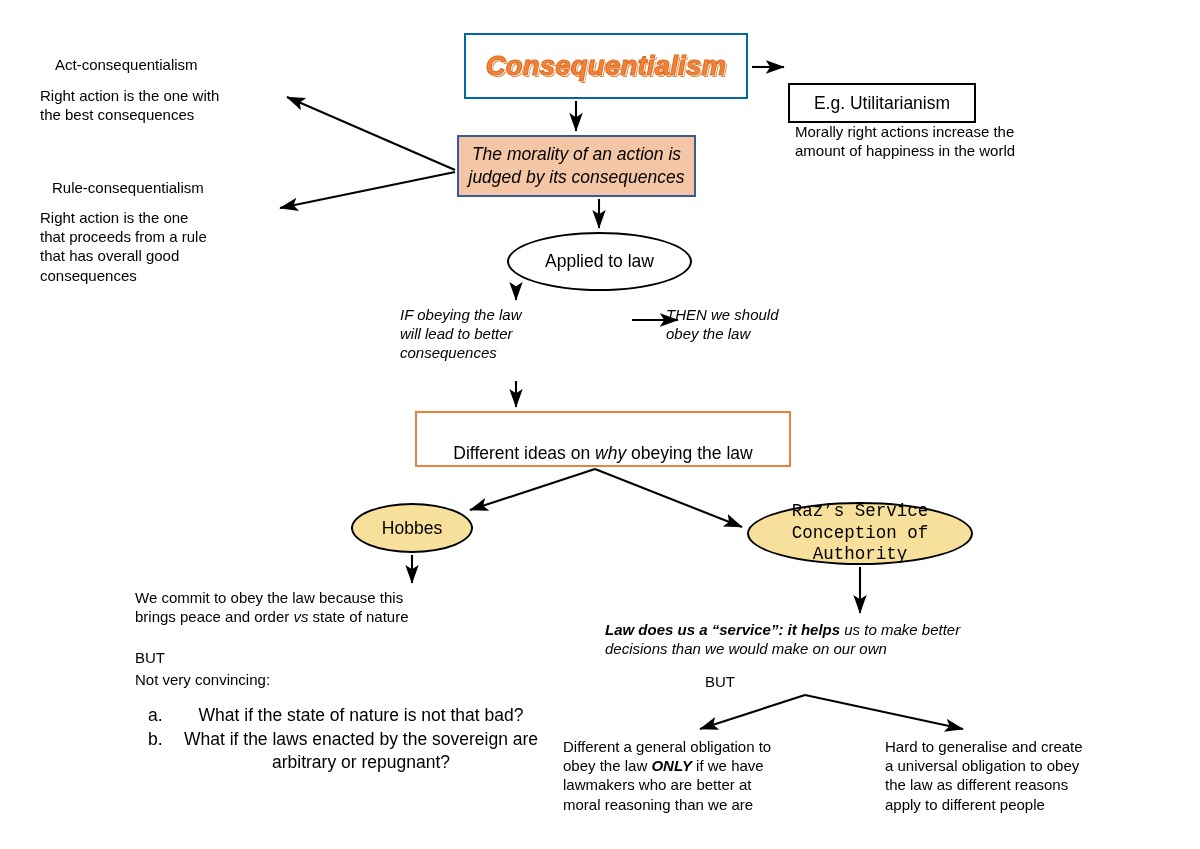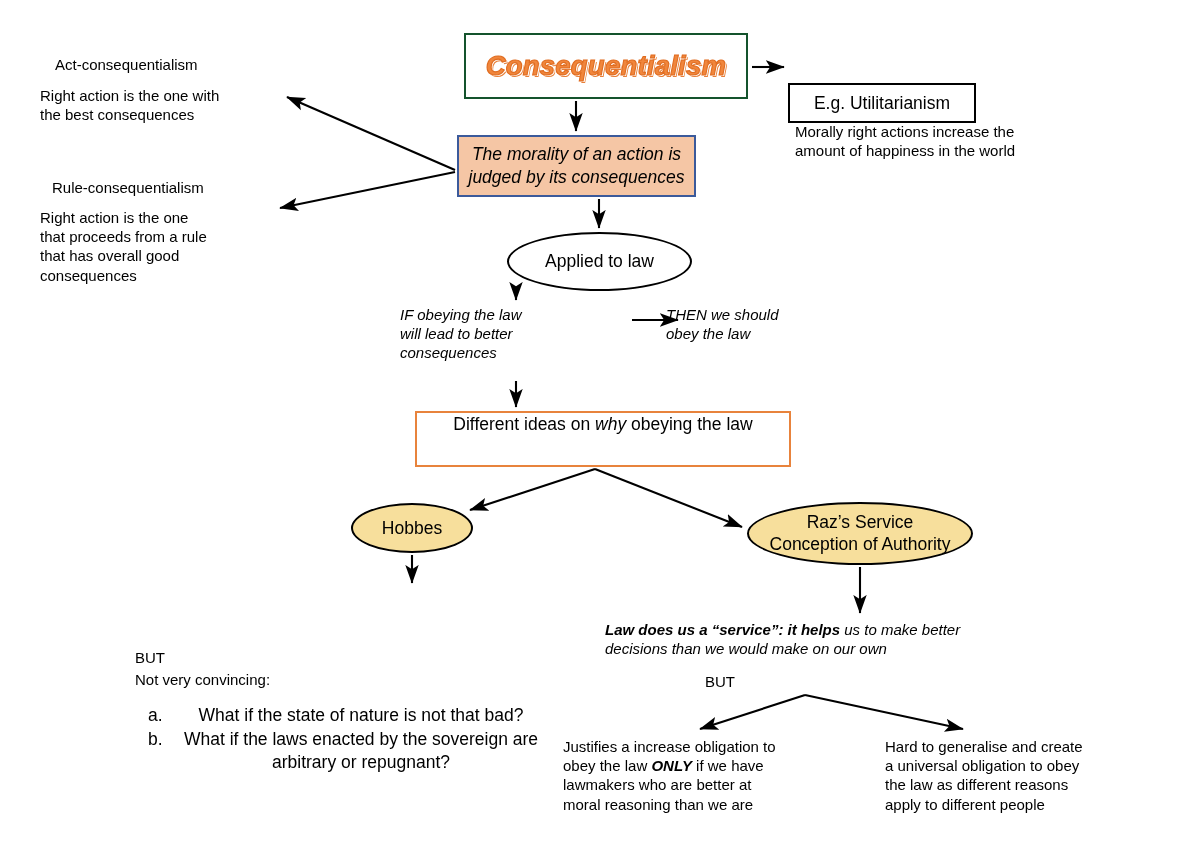--- a/index.html
+++ b/index.html
@@ -36,21 +36,21 @@
     font-size: 15px;
     white-space: pre-wrap;
   }
 
   
   #title-box {
     left: 464px;
     top: 33px;
     width: 284px;
     height: 66px;
-    border: 2px solid #14532d;
+    border: 2px solid #0369a1;
     background: #ffffff;
     display: flex;
     align-items: center;
     justify-content: center;
   }
   #title-word-art {
     font-size: 27px;
     font-weight: bold;
     font-style: italic;
     letter-spacing: 0.2px;
@@ -111,21 +111,21 @@
 
   
   #ideas-box {
     left: 415px;
     top: 411px;
     width: 376px;
     height: 56px;
     border: 2px solid #E8833C;
     background: #ffffff;
     display: flex;
-    align-items: flex-start;
+    align-items: flex-end;
     justify-content: center;
     font-size: 17.5px;
     line-height: 1.3;
     text-align: center;
   }
 
   
   #hobbes-ellipse {
     left: 351px;
     top: 503px;
@@ -148,20 +148,21 @@
     height: 63px;
     border: 2.6px solid #000000;
     border-radius: 50%;
     background: #F7DF9C;
     display: flex;
     align-items: center;
     justify-content: center;
     font-size: 17.5px;
     line-height: 1.25;
     text-align: center;
+    font-family: Liberation Mono, monospace;
   }
 
   
   #act-head   { left: 55px;  top: 55px;  width: 260px; }
   #act-body   { left: 40px;  top: 86px;  width: 290px; }
   #rule-head  { left: 52px;  top: 178px; width: 260px; }
   #rule-body  { left: 40px;  top: 208px; width: 290px; }
   #util-body  { left: 795px; top: 122px; width: 370px; }
   #if-text    { left: 400px; top: 305px; width: 230px; font-style: italic; }
   #then-text  { left: 666px; top: 305px; width: 200px; font-style: italic; }
@@ -271,41 +272,43 @@
 
   <div class="txt" id="util-body">Morally right actions increase the
 amount of happiness in the world</div>
 
   <div class="txt" id="if-text">IF obeying the law
 will lead to better
 consequences</div>
   <div class="txt" id="then-text">THEN we should
 obey the law</div>
 
+  <div class="txt" id="hobbes-body"><span>We commit to obey the law because this
+brings peace and order </span><em>vs</em><span> state of nature</span></div>
 
   <div class="txt" id="but-left">BUT</div>
   <div class="txt" id="notconv">Not very convincing:</div>
 
   <div id="hobbes-list">
     <div class="li-row">
       <span class="li-marker">a.</span>
       <span class="li-text">What if the state of nature is not that bad?</span>
     </div>
     <div class="li-row">
       <span class="li-marker">b.</span>
       <span class="li-text"> What if the laws enacted by the sovereign are arbitrary or repugnant?</span>
     </div>
   </div>
 
   <div class="txt" id="raz-body"><strong>Law does us a “service”: it helps</strong><span> us to make better
 decisions than we would make on our own</span></div>
 
   <div class="txt" id="but-right">BUT</div>
 
-  <div class="txt" id="just-body"><span>Justifies a increase obligation to
+  <div class="txt" id="just-body"><span>Different a general obligation to
 obey the law </span><strong><em>ONLY</em></strong><span> if we have
 lawmakers who are better at
 moral reasoning than we are</span></div>
 
   <div class="txt" id="hard-body">Hard to generalise and create
 a universal obligation to obey
 the law as different reasons
 apply to different people</div>
 
 </div>

